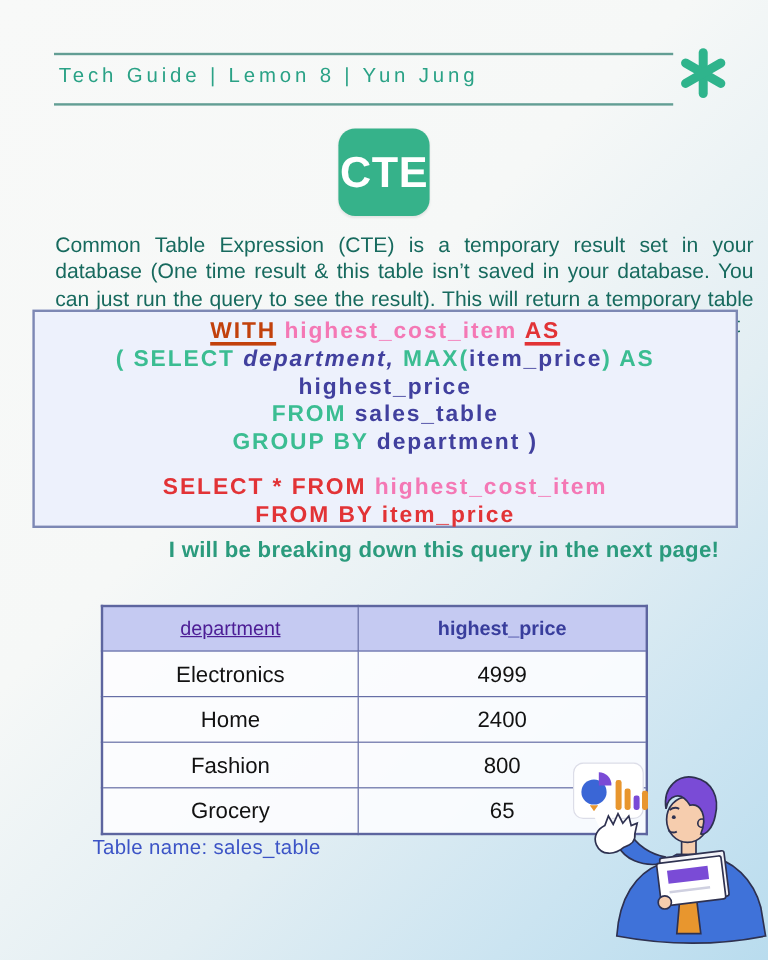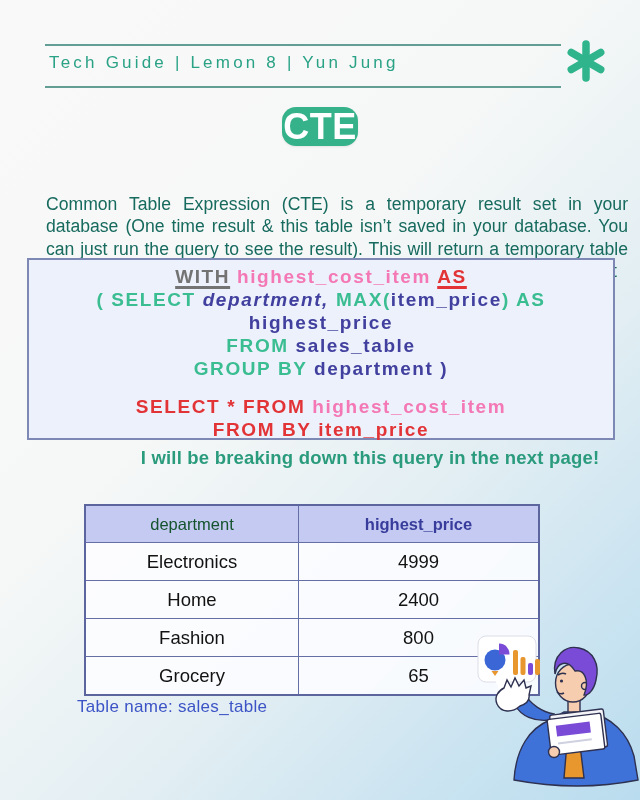--- a/index.html
+++ b/index.html
@@ -5,32 +5,32 @@
   html,body{margin:0;padding:0;}
   .page{
     position:relative;width:640px;height:800px;overflow:hidden;
     font-family:"Liberation Sans",sans-serif;
     background:linear-gradient(135deg,#f8f9f8 0%,#f6f8f7 40%,#e2eef3 65%,#cbe4f1 84%,#b9dcee 100%);
   }
   .rule{position:absolute;left:45px;width:516px;height:2px;background:#639e94;}
   .rule.top{top:44px;} .rule.bottom{top:86px;}
   .masthead-title{position:absolute;left:49px;top:53px;font-size:17px;letter-spacing:3.2px;color:#2aa286;font-weight:500;white-space:nowrap;}
   .asterisk{position:absolute;left:563px;top:38px;}
-  .cte-badge{position:absolute;left:50%;top:107px;transform:translateX(-50%);width:76px;height:39px;background:#36b28a;border-radius:14px;display:flex;align-items:center;justify-content:center;box-shadow:0 1px 2px rgba(0,0,0,0.08);}
+  .cte-badge{position:absolute;left:50%;top:107px;transform:translateX(-50%);width:76px;height:73px;background:#36b28a;border-radius:14px;display:flex;align-items:center;justify-content:center;box-shadow:0 1px 2px rgba(0,0,0,0.08);}
   .cte-badge span{color:#ffffff;font-weight:bold;font-size:36px;letter-spacing:0.5px;}
   .intro{position:absolute;left:30px;top:177px;width:582px;margin:16px;font-size:17.6px;line-height:22.4px;color:#176a5e;text-align:justify;}
   .code-box{position:absolute;left:27px;top:258px;width:588px;height:182px;box-sizing:border-box;background:#edf1fc;border:2px solid #7d88b4;padding-top:5px;}
   .code-line{text-align:center;font-weight:bold;font-size:19px;line-height:23px;letter-spacing:1.6px;white-space:pre;}
   .code-line.blank{height:15px;}
   .code-line .u{text-decoration:underline;text-decoration-thickness:2.5px;text-underline-offset:3px;}
   .note{position:absolute;left:100px;top:447px;width:540px;text-align:center;font-weight:bold;font-size:18.5px;color:#2b9b7d;letter-spacing:0.2px;}
   .result-table{position:absolute;left:84px;top:504px;width:456px;border-collapse:collapse;border:2px solid #5d659f;}
   .result-table th,.result-table td{border:1.5px solid #666ea6;text-align:center;}
   .result-table th{background:#c5caf2;height:34px;font-size:16.5px;}
-  .result-table th.col-dept{width:210px;color:#14532d;font-weight:normal;}
+  .result-table th.col-dept{width:210px;color:#4c1d95;font-weight:normal;text-decoration:underline;}
   .result-table th.col-price{color:#383d9c;font-weight:bold;}
   .result-table td{background:rgba(253,253,255,0.88);color:#121212;font-size:18.5px;height:35px;}
   .table-caption{position:absolute;left:77px;top:697px;font-size:17px;color:#3c54c6;letter-spacing:0.3px;}
   .illustration{position:absolute;left:458px;top:628px;z-index:5;}
 </style>
 </head>
 <body>
 
 <div class="page">
 
@@ -46,21 +46,21 @@
     </g>
   </svg>
 
   <div class="cte-badge">
     <span>CTE</span>
   </div>
 
   <p class="intro">Common Table Expression (CTE) is a temporary result set in your database (One time result &amp; this table isn’t saved in your database. You can just run the query to see the result). This will return a temporary table in your query result and it’s helpful to see the subset of your large dataset</p>
 
   <div class="code-box">
-      <div class="code-line"><span class="u" style="color: #737373;">WITH</span><span style="color: rgb(65, 64, 158);"> </span><span style="color: rgb(244, 120, 181);">highest_cost_item</span><span style="color: rgb(65, 64, 158);"> </span><span class="u" style="color: rgb(226, 51, 54);">AS</span></div>
+      <div class="code-line"><span class="u" style="color: #c2410c;">WITH</span><span style="color: rgb(65, 64, 158);"> </span><span style="color: rgb(244, 120, 181);">highest_cost_item</span><span style="color: rgb(65, 64, 158);"> </span><span class="u" style="color: rgb(226, 51, 54);">AS</span></div>
       <div class="code-line"><span style="color: rgb(59, 189, 146);">( SELECT </span><span style="color: rgb(65, 64, 158); font-style: italic;">department,</span><span style="color: rgb(65, 64, 158);"> </span><span style="color: rgb(59, 189, 146);">MAX(</span><span style="color: rgb(65, 64, 158);">item_price</span><span style="color: rgb(59, 189, 146);">) AS</span></div>
       <div class="code-line"><span style="color: rgb(65, 64, 158);">highest_price</span></div>
       <div class="code-line"><span style="color: rgb(59, 189, 146);">FROM </span><span style="color: rgb(65, 64, 158);">sales_table</span></div>
       <div class="code-line"><span style="color: rgb(59, 189, 146);">GROUP BY </span><span style="color: rgb(65, 64, 158);">department )</span></div>
       <div class="code-line blank"></div>
       <div class="code-line"><span style="color: rgb(226, 51, 54);">SELECT * FROM </span><span style="color: rgb(244, 120, 181);">highest_cost_item</span></div>
       <div class="code-line"><span style="color: rgb(226, 51, 54);">FROM BY </span><span style="color: rgb(226, 51, 54);">item_price</span></div>
     </div>
 
   <div class="note">I will be breaking down this query in the next page!</div>

